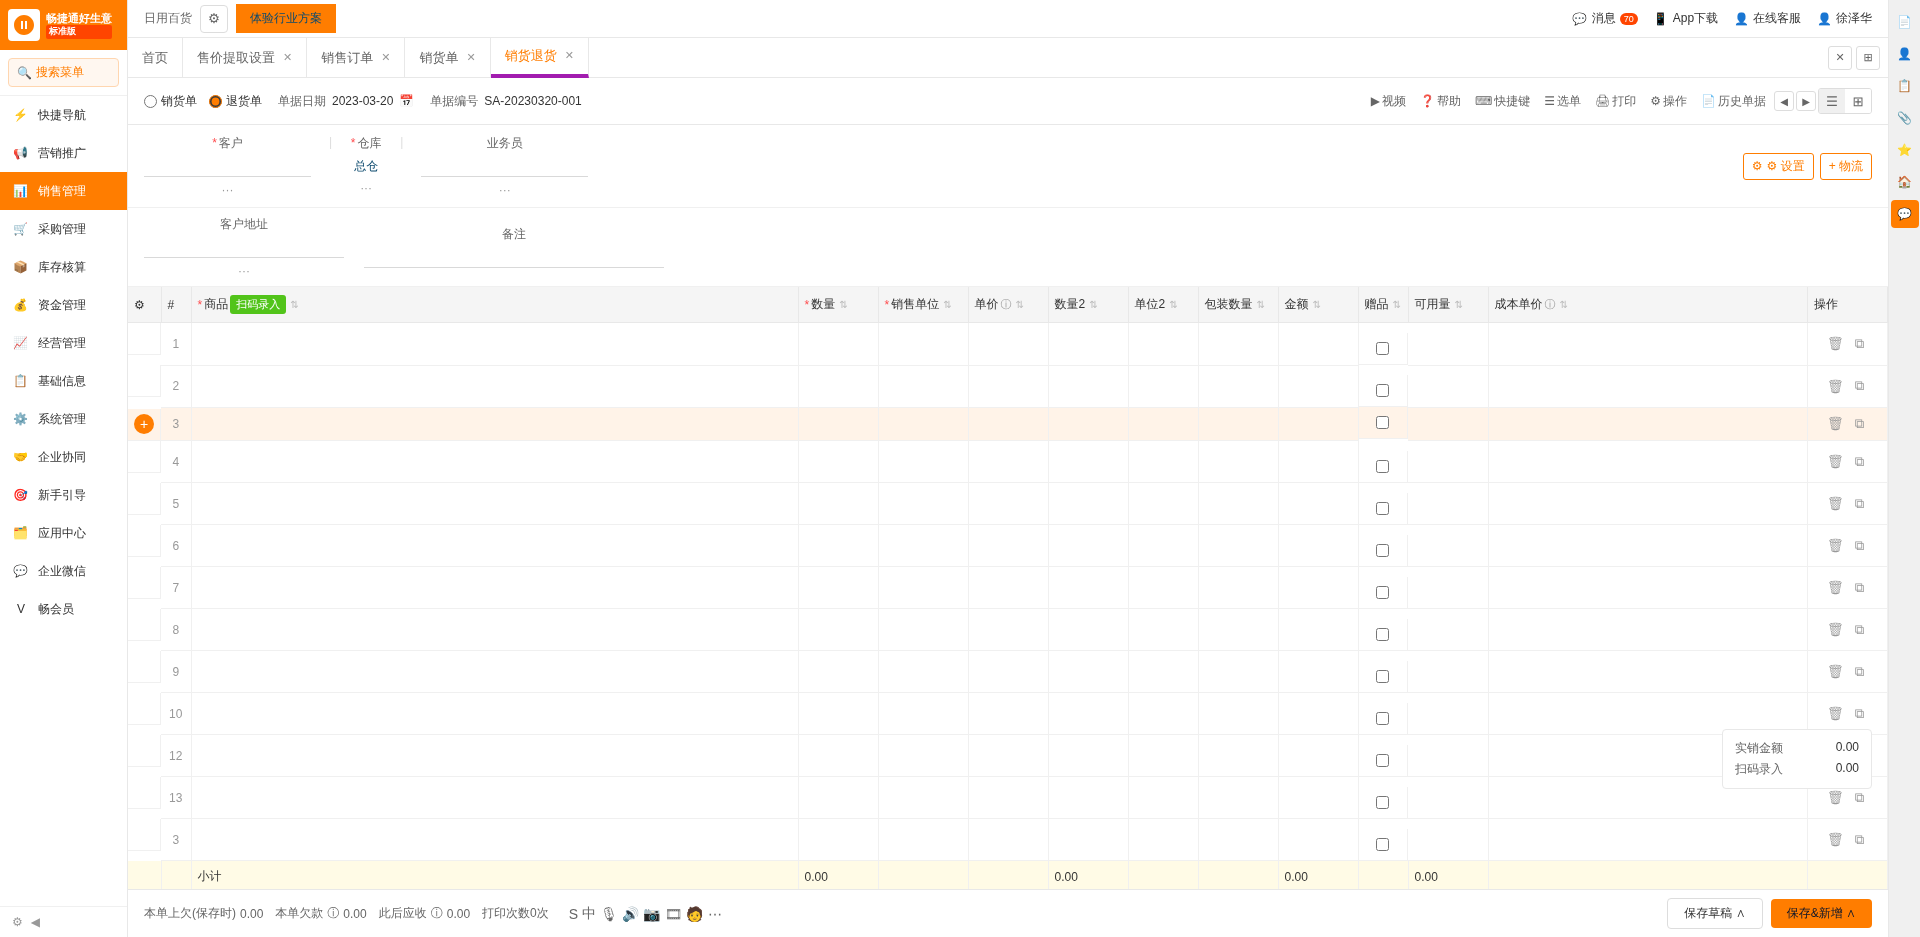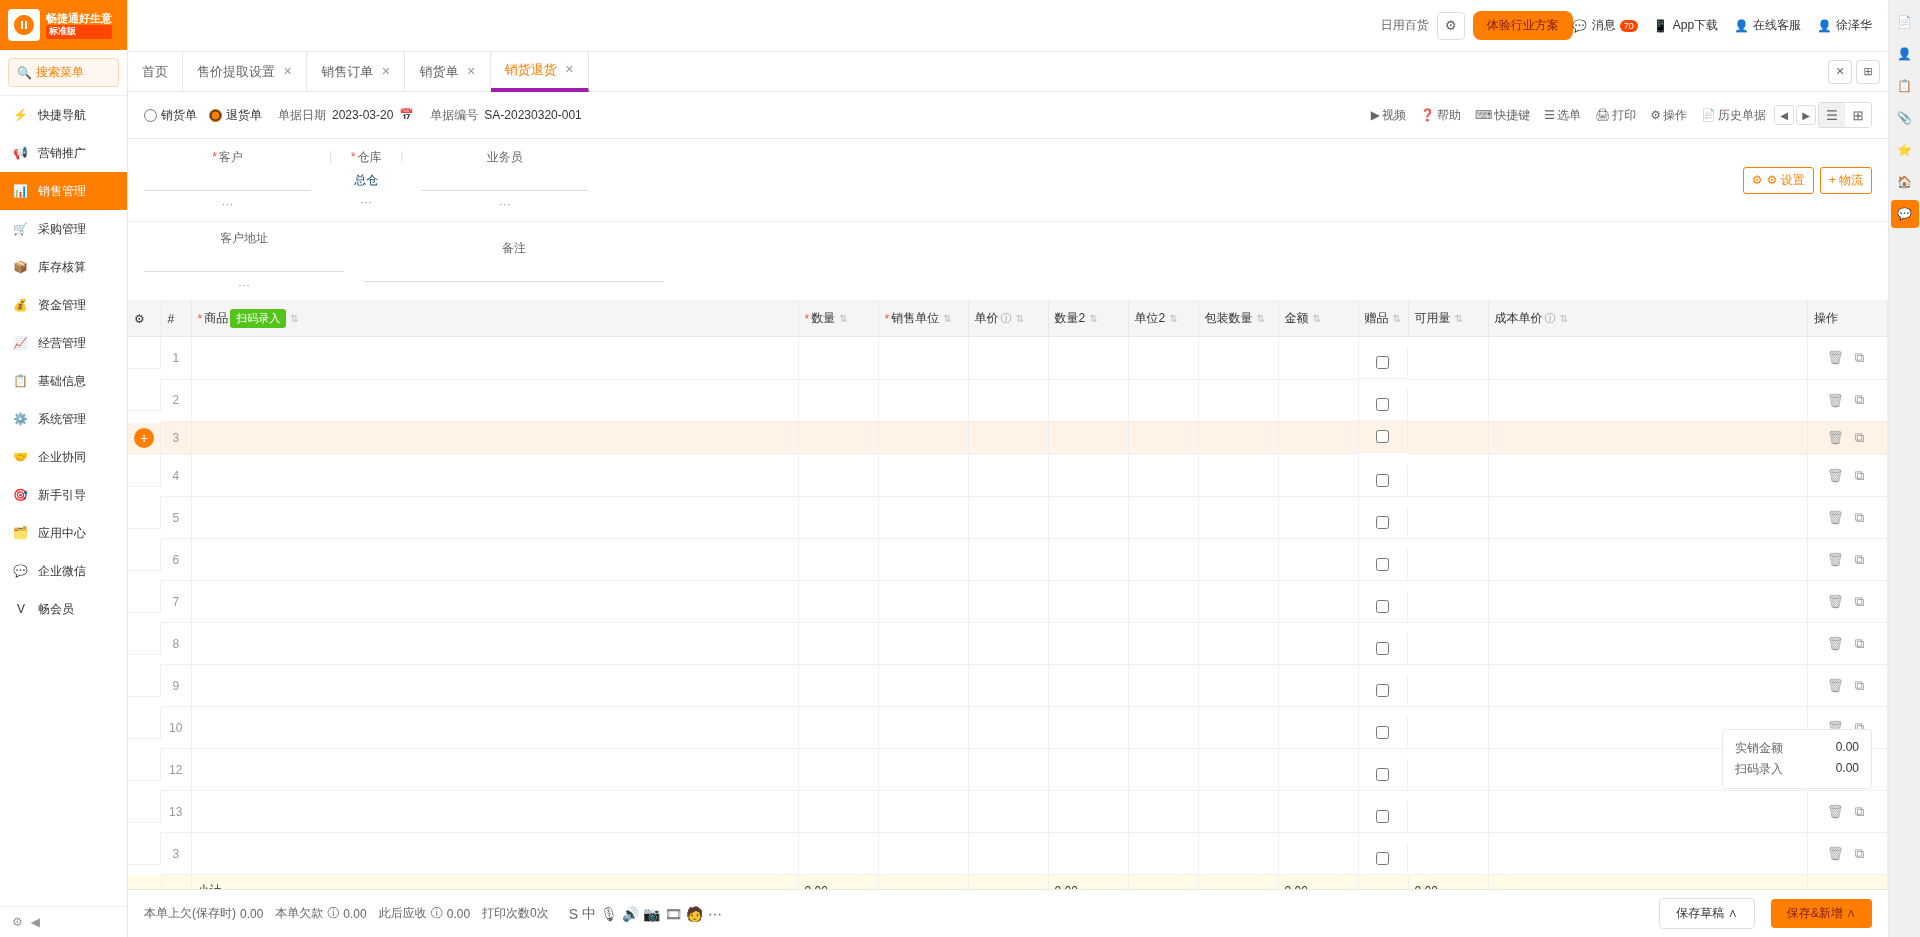--- a/index.html
+++ b/index.html
@@ -17,25 +17,25 @@
     .sidebar-nav-item { padding: 10px 12px; display: flex; align-items: center; gap: 8px; cursor: pointer; color: #333; font-size: 12px; }
     .sidebar-nav-item.active { background: #ff7d00; color: #fff; }
     .sidebar-nav-item .nav-icon { width: 18px; height: 18px; display: flex; align-items: center; justify-content: center; flex-shrink: 0; }
     .sidebar-bottom { margin-top: auto; border-top: 1px solid #f0f0f0; display: flex; align-items: center; padding: 8px 12px; gap: 8px; }
     .sidebar-bottom-icon { color: #999; cursor: pointer; }
 
     
     .main { flex: 1; display: flex; flex-direction: column; overflow: hidden; }
 
     
-    .top-header { background: #fff; height: 52px; display: flex; align-items: center; justify-content: flex-end; padding: 0 16px; border-bottom: 1px solid #e8e8e8; flex-shrink: 0; }
+    .top-header { background: #fff; height: 38px; display: flex; align-items: center; justify-content: space-between; padding: 0 16px; border-bottom: 1px solid #e8e8e8; flex-shrink: 0; }
     .header-left { display: flex; align-items: center; gap: 8px; }
     .breadcrumb { font-size: 12px; color: #666; }
     .header-settings-btn { width: 28px; height: 28px; border: 1px solid #ddd; border-radius: 4px; background: #fff; cursor: pointer; display: flex; align-items: center; justify-content: center; color: #666; }
-    .header-experience-btn { background: #ff7d00; color: #7f1d1d; border: none; border-radius: 8px; padding: 6px 14px; font-size: 12px; cursor: pointer; }
+    .header-experience-btn { background: #ff7d00; color: #0c4a6e; border: none; border-radius: 0; padding: 6px 14px; font-size: 12px; cursor: pointer; }
     .header-right { display: flex; align-items: center; gap: 16px; color: #333; font-size: 12px; }
     .header-right-item { display: flex; align-items: center; gap: 4px; cursor: pointer; }
     .msg-badge { background: #ff4500; color: #fff; font-size: 9px; padding: 1px 4px; border-radius: 8px; }
 
     
     .tabs-bar { background: #fff; display: flex; align-items: center; border-bottom: 1px solid #e8e8e8; padding: 0; height: 40px; flex-shrink: 0; }
     .tab { padding: 0 14px; height: 40px; display: flex; align-items: center; gap: 6px; cursor: pointer; font-size: 13px; color: #666; border-right: 1px solid #e8e8e8; white-space: nowrap; }
     .tab.active { background: #fff; color: #ff7d00; border-bottom: 4px solid #a21caf; font-weight: 500; }
     .tab:first-child { border-left: none; }
     .tab-close { color: #999; font-size: 11px; margin-left: 2px; }
@@ -85,24 +85,24 @@
     .add-row-btn { width: 20px; height: 20px; background: #ff7d00; border: none; border-radius: 50%; color: #fff; font-size: 14px; cursor: pointer; display: flex; align-items: center; justify-content: center; }
     .checkbox-cell { display: flex; align-items: center; justify-content: center; }
     .col-header { display: flex; align-items: center; gap: 2px; }
     .required-star { color: #ff4d4f; }
     .scan-btn { background: #52c41a; color: #fff; border: none; border-radius: 3px; padding: 2px 6px; font-size: 11px; cursor: pointer; }
 
     
     .subtotal-row td { background: #fffbe6; font-weight: 500; color: #333; }
     .bottom-bar { background: #fff; border-top: 1px solid #e8e8e8; padding: 8px 16px; display: flex; align-items: center; justify-content: space-between; flex-shrink: 0; }
     .bottom-bar-left { display: flex; align-items: center; gap: 12px; font-size: 12px; color: #666; }
-    .bottom-bar-right { display: flex; align-items: center; gap: 16px; justify-content: flex-end; }
+    .bottom-bar-right { display: flex; align-items: center; gap: 8px; justify-content: flex-end; }
     .bottom-stat { display: flex; align-items: center; gap: 4px; }
     .save-draft-btn { border: 1px solid #ddd; background: #fff; border-radius: 4px; padding: 6px 16px; font-size: 12px; cursor: pointer; color: #333; display: flex; align-items: center; gap: 4px; }
-    .save-new-btn { background: #ff7d00; color: #7f1d1d; border: none; border-radius: 4px; padding: 6px 16px; font-size: 12px; cursor: pointer; display: flex; align-items: center; gap: 4px; }
+    .save-new-btn { background: #ff7d00; color: #0f172a; border: none; border-radius: 4px; padding: 6px 16px; font-size: 12px; cursor: pointer; display: flex; align-items: center; gap: 4px; }
 
     
     .summary-panel { position: absolute; right: 16px; bottom: 100px; background: #fff; border: 1px solid #e8e8e8; border-radius: 4px; padding: 8px 12px; min-width: 150px; }
     .summary-row { display: flex; justify-content: space-between; gap: 20px; font-size: 12px; padding: 2px 0; }
     .summary-label { color: #666; }
     .summary-value { color: #333; font-weight: 500; }
 
     
     .right-sidebar { width: 32px; background: #f0f0f0; display: flex; flex-direction: column; align-items: center; padding-top: 8px; gap: 4px; border-left: 1px solid #e8e8e8; flex-shrink: 0; }
     .right-sidebar-icon { width: 28px; height: 28px; display: flex; align-items: center; justify-content: center; cursor: pointer; color: #999; border-radius: 4px; }

